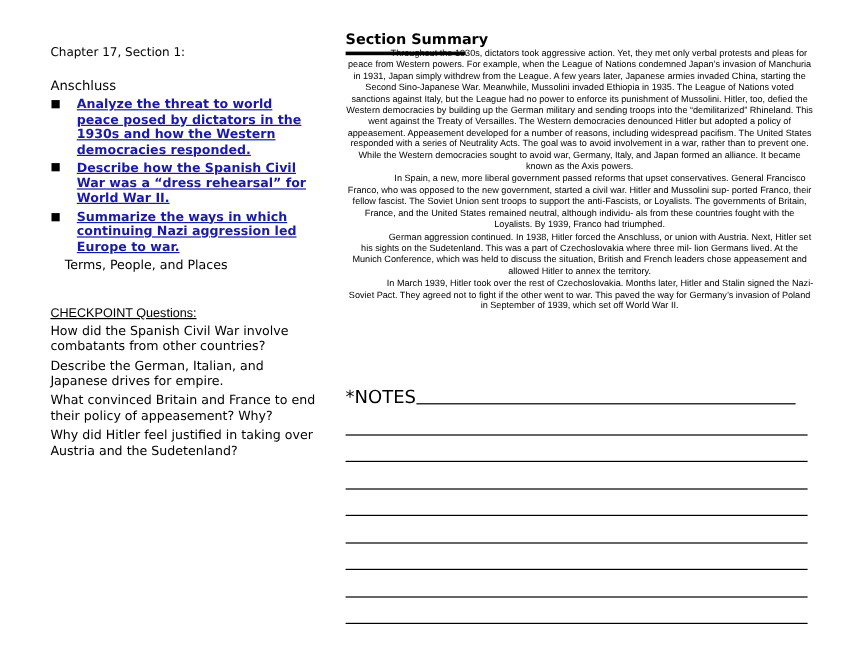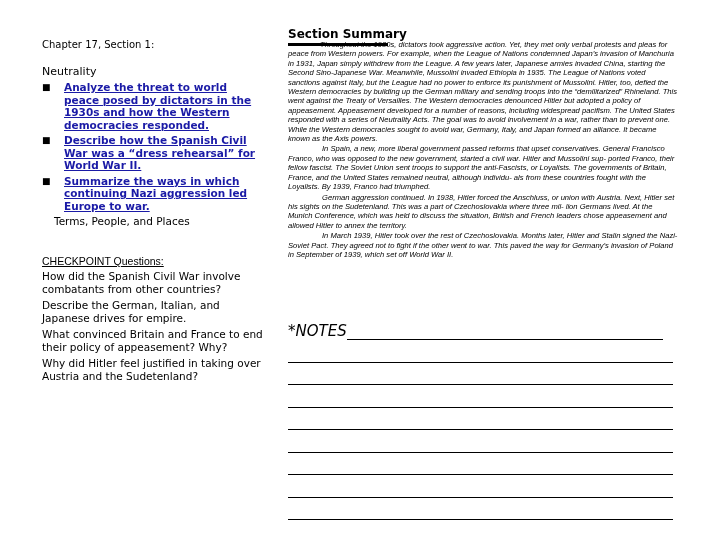--- a/index.html
+++ b/index.html
@@ -13,38 +13,38 @@
   a.lnk { color:#1a1aa6; text-decoration:underline; font-weight:bold; }
   .terms-h { font-family:"DejaVu Sans", sans-serif; font-size:10.5px; margin:2px 0 2px 12px; }
   .terms { font-family:"DejaVu Sans", sans-serif; font-size:10.5px; line-height:12.5px; word-spacing:2px; }
   .cp { margin-top:28px; }
   .cp-h { font-family:Liberation Sans, sans-serif; font-size:10.5px; text-decoration:underline; margin-bottom:3px; }
   .cp-q { font-family:"DejaVu Sans", sans-serif; font-size:10.5px; line-height:13px; margin-bottom:3px; }
 
   .right { position:absolute; left:288px; top:24px; width:390px; }
   .sum-h { font-family:"DejaVu Sans", sans-serif; font-weight:bold; font-size:12px; margin:0; display:inline-block; }
   .sum-bar { width:100px; height:3px; background:#000; margin-top:1px; }
-  .sum-body { font-family:"Liberation Sans", sans-serif; font-size:7.6px; line-height:9.4px; margin-top:-2px; text-align:left;font-style:italic; }
+  .sum-body { font-family:"Liberation Sans", sans-serif; font-size:7.6px; line-height:9.4px; margin-top:-2px; text-align:center; }
   .sum-body p { margin:0 0 1px 0; text-indent:34px; }
   .sum-body p.first { text-indent:32px; margin-top:-6px; padding-left:0; }
 
   .notes { position:absolute; left:288px; top:322px; width:385px; }
-  .notes-head { display:flex; align-items:flex-end;font-style:italic; }
+  .notes-head { display:flex; align-items:flex-start; }
   .notes-label { font-family:"DejaVu Sans", sans-serif; font-size:15px; line-height:18px; }
   .notes-line-first { flex:1; border-bottom:1px solid #000; height:14px; margin-right:10px; }
   .note-line { border-bottom:1px solid #000; height:21.5px; }
 </style>
 </head>
 <body>
 
 <div class="left">
   <h1 class="title">
     <span>Chapter 17, Section 1:</span><br>
   </h1>
-  <div class="h3">Neutrality</div>
+  <div class="h3">Anschluss</div>
   <ul class="obj-list">
     <li><span class="bullet">■</span><a class="lnk">Analyze the threat to world peace posed by dictators in the 1930s and how the Western democracies responded.</a></li>
     <li><span class="bullet">■</span><a class="lnk">Describe how the Spanish Civil War was a “dress rehearsal” for World War II.</a></li>
     <li><span class="bullet">■</span><a class="lnk">Summarize the ways in which continuing Nazi aggression led Europe to war.</a></li>
   </ul>
   <div class="terms-h">Terms, People, and Places</div>
   <div class="cp">
     <div class="cp-h">CHECKPOINT Questions:</div>
     <div class="cp-q">How did the Spanish Civil War involve combatants from other countries?</div>
     <div class="cp-q">Describe the German, Italian, and Japanese drives for empire.</div>

